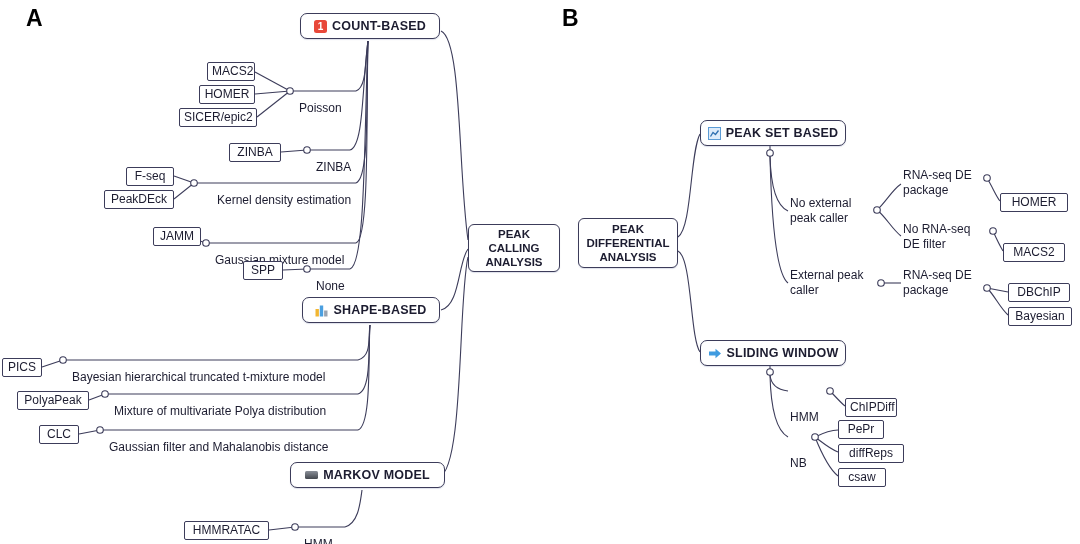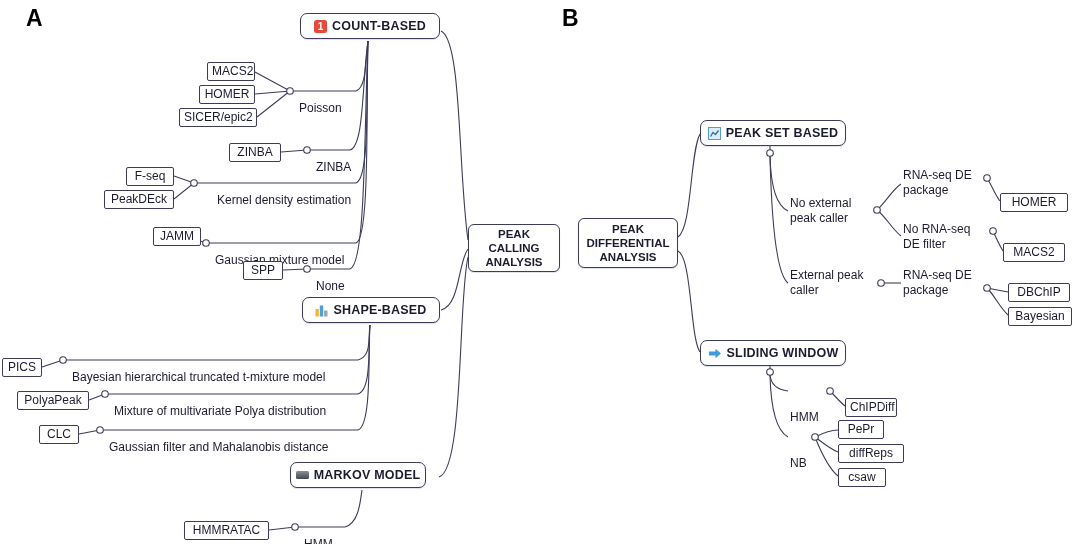--- a/index.html
+++ b/index.html
@@ -145,21 +145,21 @@
 
   <div class="cat" style="left:302px;top:297px;width:138px">
     <svg width="13" height="13" viewBox="0 0 13 13">
       <rect x="0.5" y="5" width="3.4" height="7.5" fill="#f2b632"></rect>
       <rect x="4.8" y="1.5" width="3.4" height="11" fill="#4a9fe0"></rect>
       <rect x="9.1" y="6.5" width="3.4" height="6" fill="#9aa3b0"></rect>
     </svg>
     <span>SHAPE-BASED</span>
   </div>
 
-  <div class="cat" style="left:290px;top:462px;width:136px">
+  <div class="cat" style="left:290px;top:462px;width:155px">
     <span class="graybar"></span>
     <span>MARKOV MODEL</span>
   </div>
 
   <div class="center-node" style="left:468px;top:224px;width:92px;height:48px">
     <div>PEAK</div>
     <div>CALLING</div>
     <div>ANALYSIS</div>
   </div>
 

